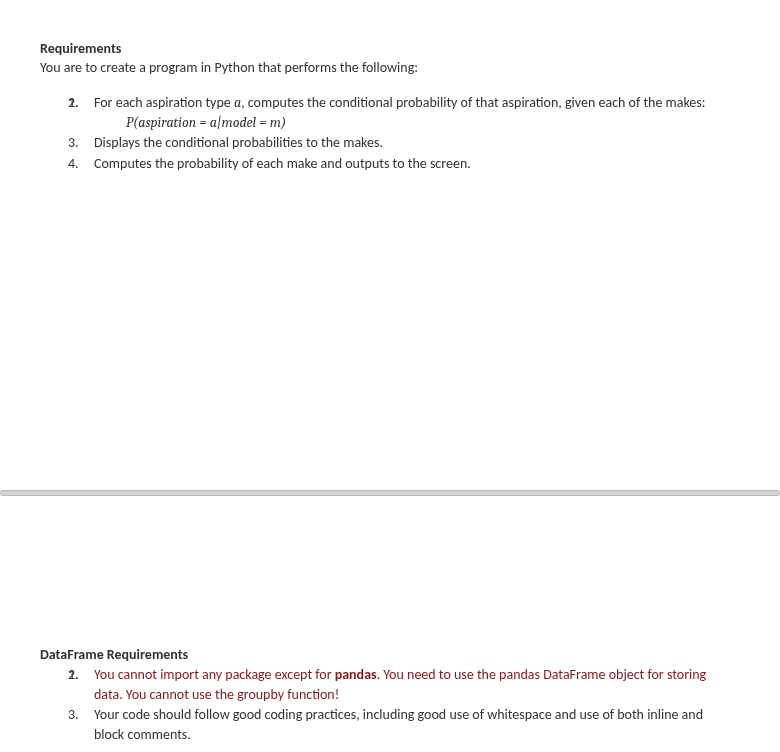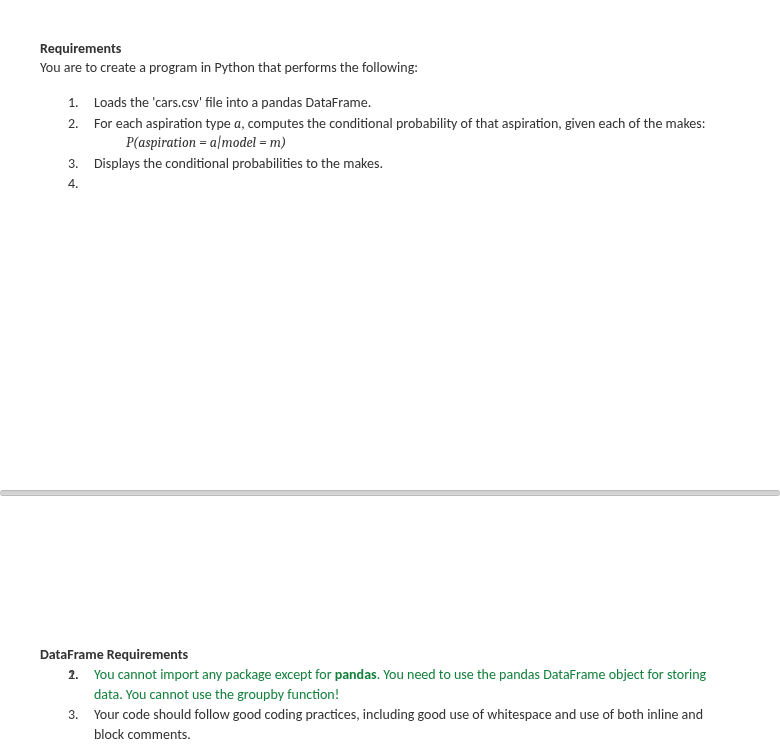--- a/index.html
+++ b/index.html
@@ -42,21 +42,21 @@
       top: 0;
       width: 20px;
       text-align: left;
     }
     .formula {
       font-style: italic;
       font-family: Cambria, 'Times New Roman', serif;
       padding-left: 32px;
     }
     .red {
-      color: #15803d;
+      color: #7f1d1d;
     }
     .bold {
       font-weight: bold;
     }
     .mono {
       font-family: Consolas, 'Courier New', monospace;
       font-size: 14px;
     }
     .page-break {
       height: 6px;
@@ -74,35 +74,35 @@
   </style>
 </head>
 <body>
 
 <div class="page page1">
   <div class="section-heading">Requirements</div>
   <div class="intro-text">You are to create a program in Python that performs the following:</div>
   <ol class="req-list">
     <li>
       <span class="num">1.</span>
-      <span>Loads the 'cars.csv' file into a pandas DataFrame.</span>
     </li>
     <li>
       <span class="num">2.</span>
       <span>
         <span>For each aspiration type </span><span class="formula" style="padding-left:0">a</span><span>, computes the conditional probability of that aspiration, given each of the makes:</span>
         <span class="formula">P(aspiration = a|model = m)</span>
       </span>
     </li>
     <li>
       <span class="num">3.</span>
       <span>Displays the conditional probabilities to the makes.</span>
     </li>
     <li>
       <span class="num">4.</span>
+      <span>Computes the probability of each make and outputs to the screen.</span>
     </li>
   </ol>
 </div>
 
 <div class="page-break"></div>
 
 <div class="page">
   <div class="page2-spacer"></div>
   <div class="section-heading">DataFrame Requirements</div>
   <ol class="req-list">

